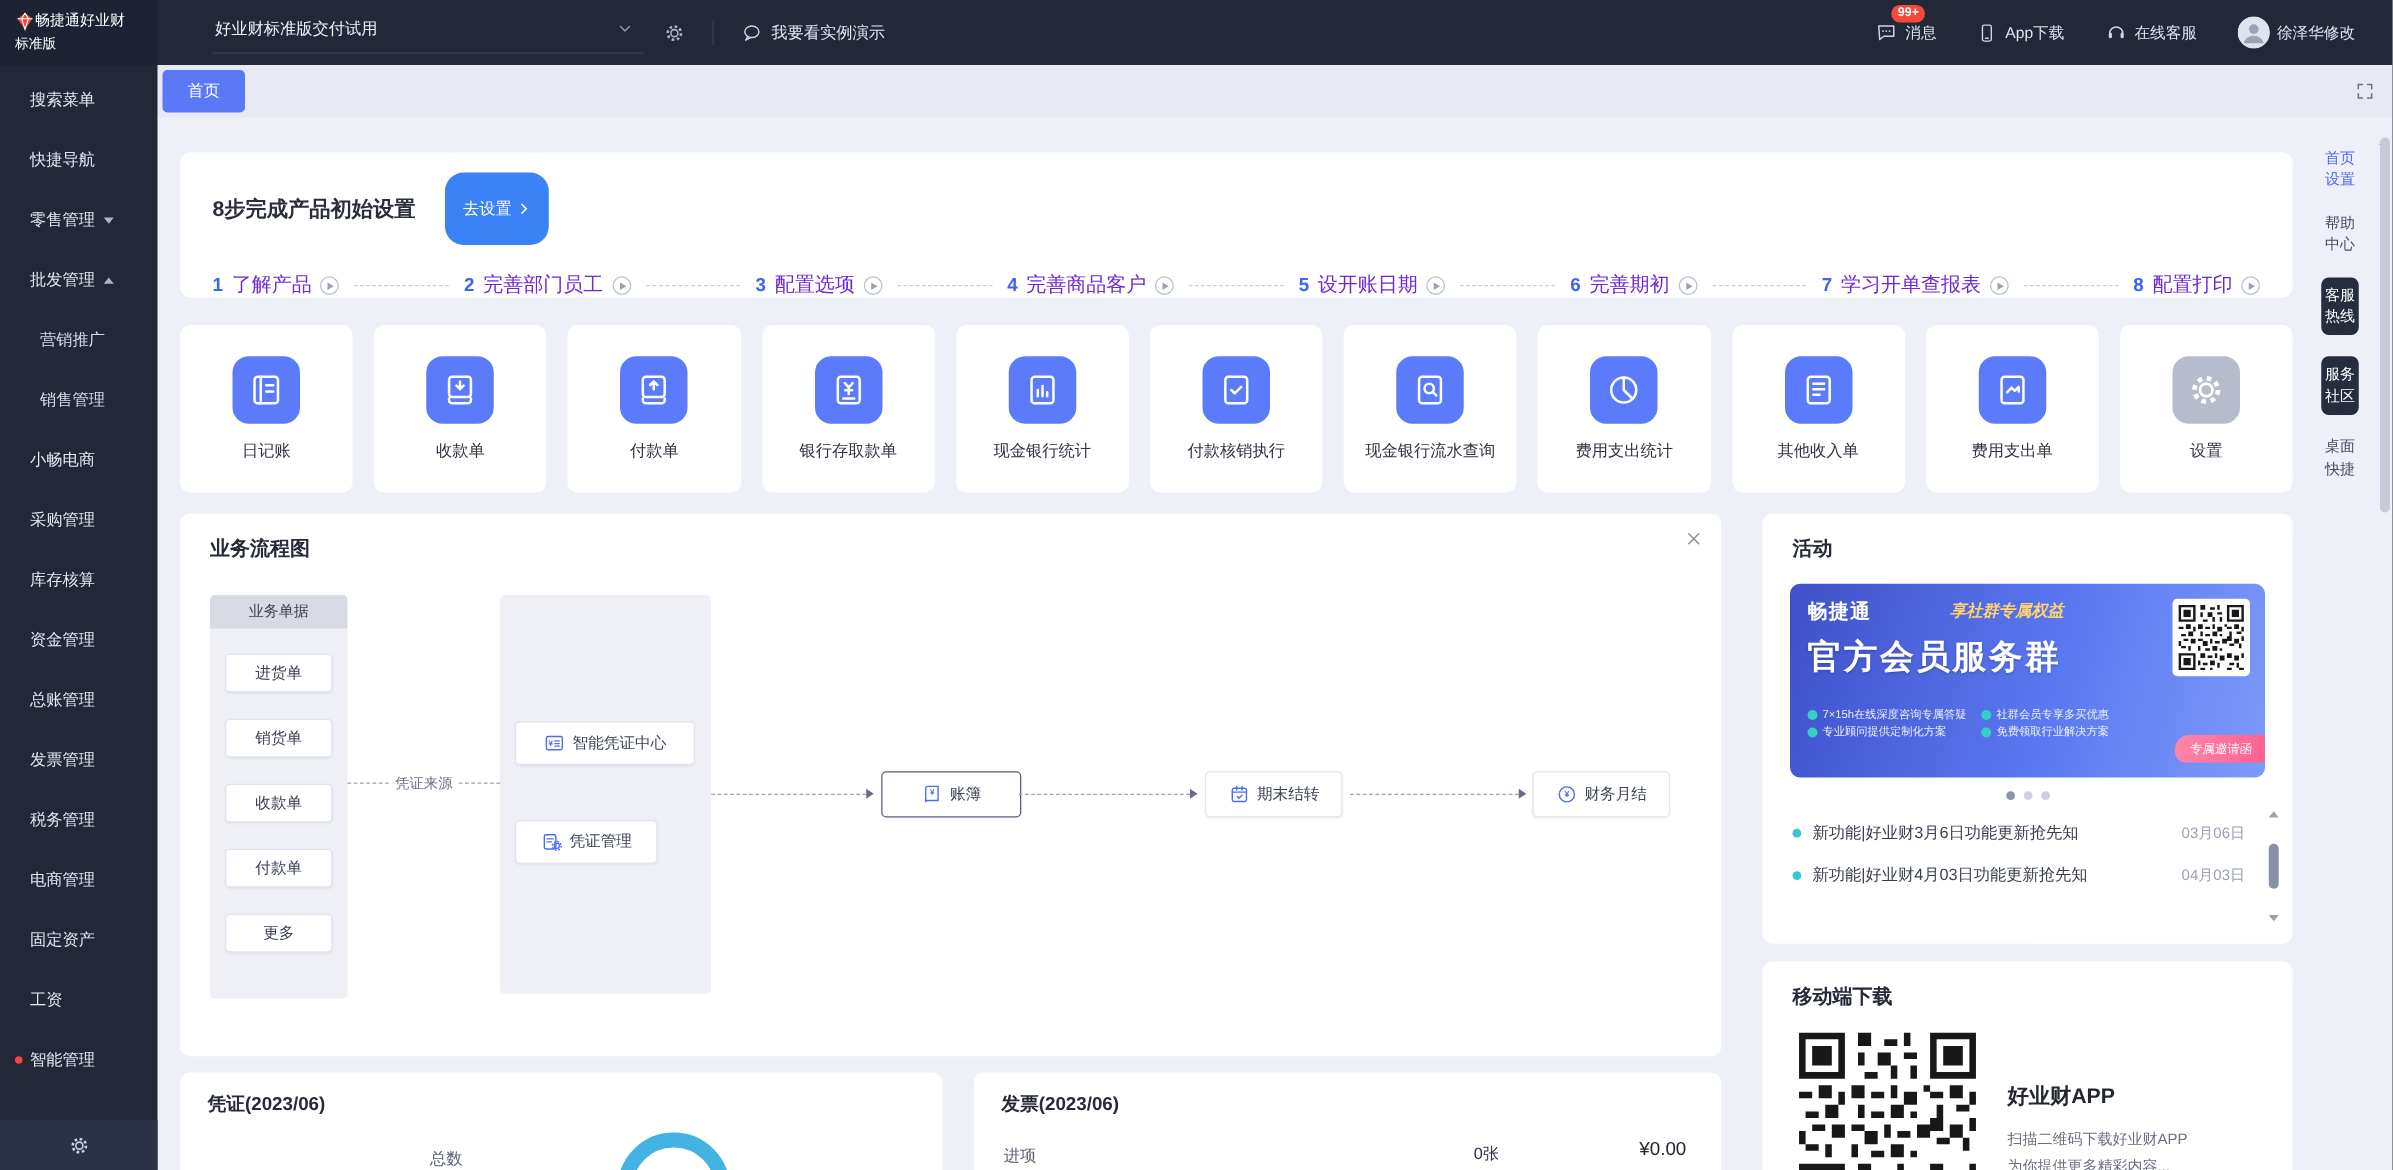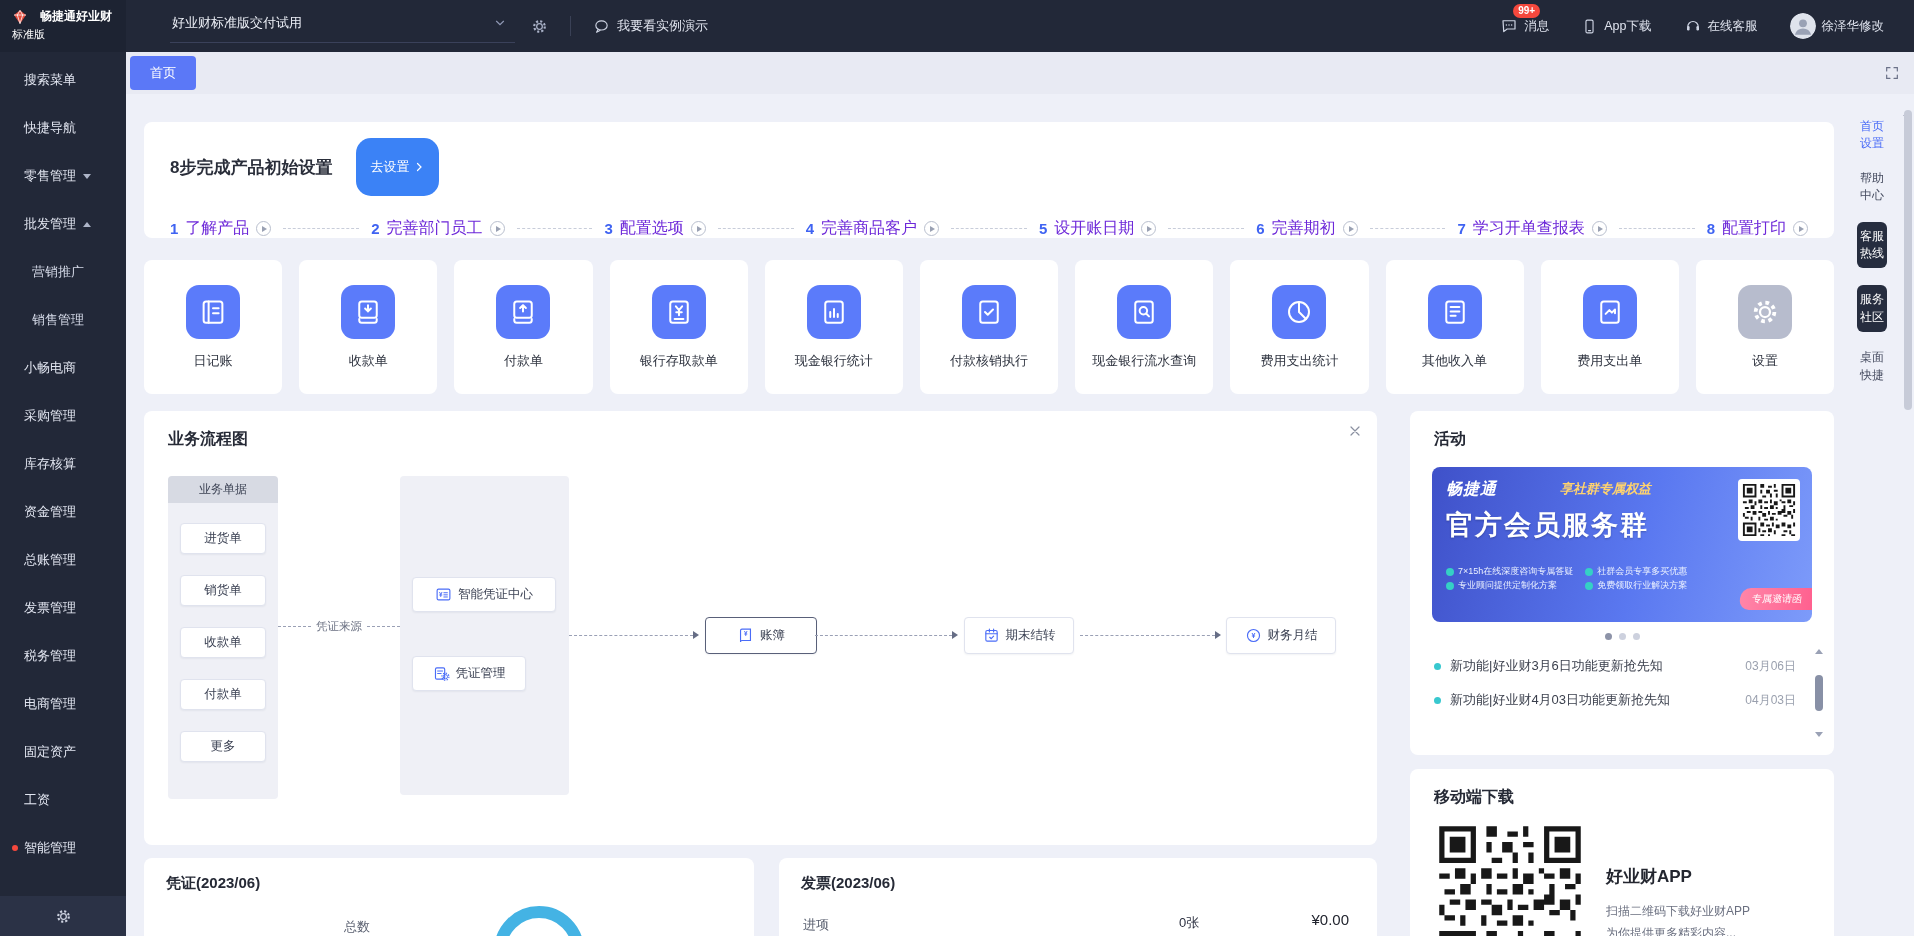--- a/index.html
+++ b/index.html
@@ -3,21 +3,21 @@
 <meta charset="utf-8">
 <style>
   *{margin:0;padding:0;box-sizing:border-box}
   html,body{background:#2b2f3a}
   body{font-family:"Liberation Sans","DejaVu Sans",sans-serif;-webkit-font-smoothing:antialiased}
   #app{position:relative;width:1914px;height:936px;background:#eef0f8;overflow:hidden}
 
   
   .topbar{position:absolute;top:0;left:0;width:1914px;height:52px;background:#222838;display:flex;align-items:center;color:#e6e9f2;z-index:30}
   .logo{width:126px;height:52px;background:#1d2332;padding:8px 8px 6px 12px;cursor:pointer;flex:none}
-  .logo-row{display:flex;align-items:center;gap:12px;font-size:12px;font-weight:bold;color:#fff;white-space:nowrap}
+  .logo-row{display:flex;align-items:center;gap:0;font-size:12px;font-weight:normal;color:#fff;white-space:nowrap}
   .logo-sub{font-size:11px;color:#fff;margin-top:2px}
   .selector{display:flex;align-items:center;justify-content:space-between;width:345px;margin-left:44px;padding:4px 8px 10px 2px;border-bottom:1px solid #3a415a;font-size:13px;color:#eef1f8;cursor:pointer}
   .tb-gear{margin-left:16px;cursor:pointer;display:flex}
   .vdiv{width:1px;height:20px;background:#3a4156;margin:0 22px}
   .demo{display:flex;align-items:center;gap:7px;font-size:13px;color:#e2e6f0;cursor:pointer}
   .top-right{margin-left:auto;display:flex;align-items:center;gap:32px;padding-right:30px}
   .top-item{display:flex;align-items:center;gap:6px;font-size:12.5px;color:#dfe3ee;position:relative;cursor:pointer;white-space:nowrap}
   .badge{position:absolute;top:-13px;left:13px;background:#f5483d;color:#fff;font-size:10px;line-height:1;padding:2px 5px;border-radius:8px;font-weight:bold}
   .avatar{width:26px;height:26px;border-radius:50%;overflow:hidden;flex:none}
 
@@ -83,21 +83,21 @@
   .invoice-card{left:653px;top:764px;width:598px;height:240px}
   .sum-title{position:absolute;left:22px;top:16px;font-size:15px;font-weight:bold;color:#262a36}
   .sum-label{position:absolute;font-size:13px;color:#5a6070}
   .donut{position:absolute;left:350px;top:48px;width:90px;height:90px;border-radius:50%;border:12px solid #44b3e4}
   .inv-count{position:absolute;left:400px;top:56px;font-size:13px;color:#2c3040}
   .inv-amount{position:absolute;right:28px;top:53px;font-size:15px;color:#22252f}
 
   
   .activity-card{left:1284px;top:317px;width:424px;height:344px}
   .banner{position:absolute;left:22px;top:56px;width:380px;height:155px;border-radius:8px;background:linear-gradient(105deg,#3f51c9 0%,#5a78f0 55%,#7d9bfa 100%);overflow:hidden;cursor:pointer}
-  .bn-brand{position:absolute;left:14px;top:12px;color:#fff;font-weight:bold;font-size:16px;font-style:italic;letter-spacing:1px}
+  .bn-brand{position:absolute;left:14px;top:12px;color:#fff;font-weight:bold;font-size:16px;letter-spacing:1px}
   .bn-benefit{position:absolute;left:128px;top:13px;color:#ffd36e;font-size:13px;font-weight:bold;font-style:italic;white-space:nowrap}
   .bn-head{position:absolute;left:14px;top:40px;color:#fff;font-size:27px;font-weight:bold;letter-spacing:2px;text-shadow:0 1px 2px rgba(10,20,60,.3);white-space:nowrap}
   .bn-qr{position:absolute;right:12px;top:12px;width:62px;height:62px;background:#fff;padding:3px;border-radius:4px}
   .bn-bullets{position:absolute;left:14px;top:98px;display:grid;grid-template-columns:auto auto;gap:1px 12px;font-size:9px;color:#eaf0ff}
   .bn-bullet{display:flex;align-items:center;white-space:nowrap}
   .bdot{width:8px;height:8px;border-radius:50%;background:#35d0c5;display:inline-block;margin-right:4px;flex:none}
   .bn-ribbon{position:absolute;right:-4px;bottom:12px;background:linear-gradient(90deg,#ff85a8,#ff5f8e);color:#fff;font-size:10px;padding:4px 14px 4px 12px;border-radius:10px 0 0 10px;transform:skewX(-6deg)}
   .dots{position:absolute;left:0;right:0;top:222px;display:flex;justify-content:center;gap:7px}
   .dot{width:7px;height:7px;border-radius:50%;background:#cdd1de;cursor:pointer}
   .dot.active{background:#8d93a8}

